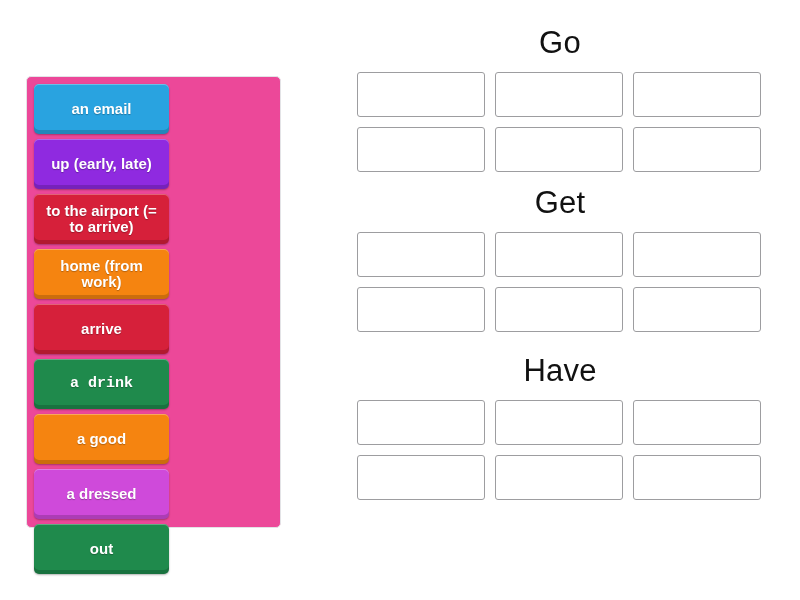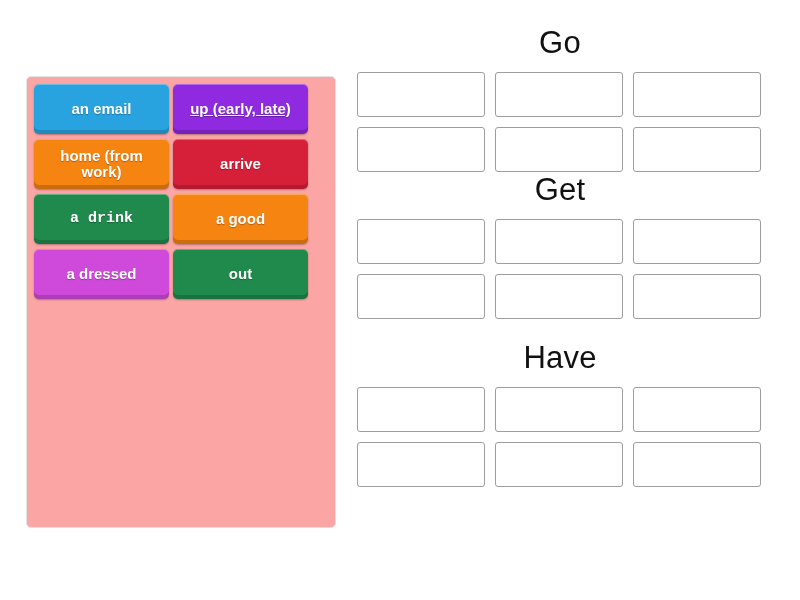--- a/index.html
+++ b/index.html
@@ -21,24 +21,24 @@
     inset: 0;
     display: flex;
     align-items: flex-start;
   }
 
   
   .tile-pool {
     position: absolute;
     left: 26px;
     top: 76px;
-    width: 310px;
+    width: 255px;
     height: 452px;
     box-sizing: border-box;
-    background: #fca5a5;
+    background: #ec4899;
     border: 1px solid #e3e3e6;
     border-radius: 5px;
     padding: 5px 5px;
     display: flex;
     flex-wrap: wrap;
     align-content: flex-start;
   }
   .tile {
     box-sizing: border-box;
     width: 135px;
@@ -89,31 +89,32 @@
     justify-content: start;
     padding-left: 17px;
   }
   .dropzone {
     box-sizing: border-box;
     background: #ffffff;
     border: 1px solid #9d9da0;
     border-radius: 3px;
   }
   
-  .cat-go   { margin-bottom: 1px; }
+  .cat-go   { margin-bottom: 14px; }
   .cat-get  { margin-bottom: 22px; }
 </style>
 </head>
 <body>
 
 <div class="stage">
 
   <div class="tile-pool" id="tile-pool">
       <div class="tile" style="background: rgb(41, 163, 224);">an email</div>
-      <div class="tile" style="background: rgb(143, 42, 224); text-decoration: underline;">up (early, late)</div>
+      <div class="tile" style="background: rgb(143, 42, 224);">up (early, late)</div>
+      <div class="tile" style="background: rgb(214, 32, 58);">to the airport (= to arrive)</div>
       <div class="tile" style="background: rgb(245, 132, 16);">home (from work)</div>
       <div class="tile" style="background: rgb(214, 32, 58);">arrive</div>
       <div class="tile" style="background: rgb(31, 138, 76); font-family: Liberation Mono, monospace;">a drink</div>
       <div class="tile" style="background: rgb(245, 132, 16);">a good</div>
       <div class="tile" style="background: rgb(207, 74, 218);">a dressed</div>
       <div class="tile" style="background: rgb(31, 138, 76);">out</div>
     </div>
 
   <div class="categories" id="categories">
       <div class="category cat-go">

